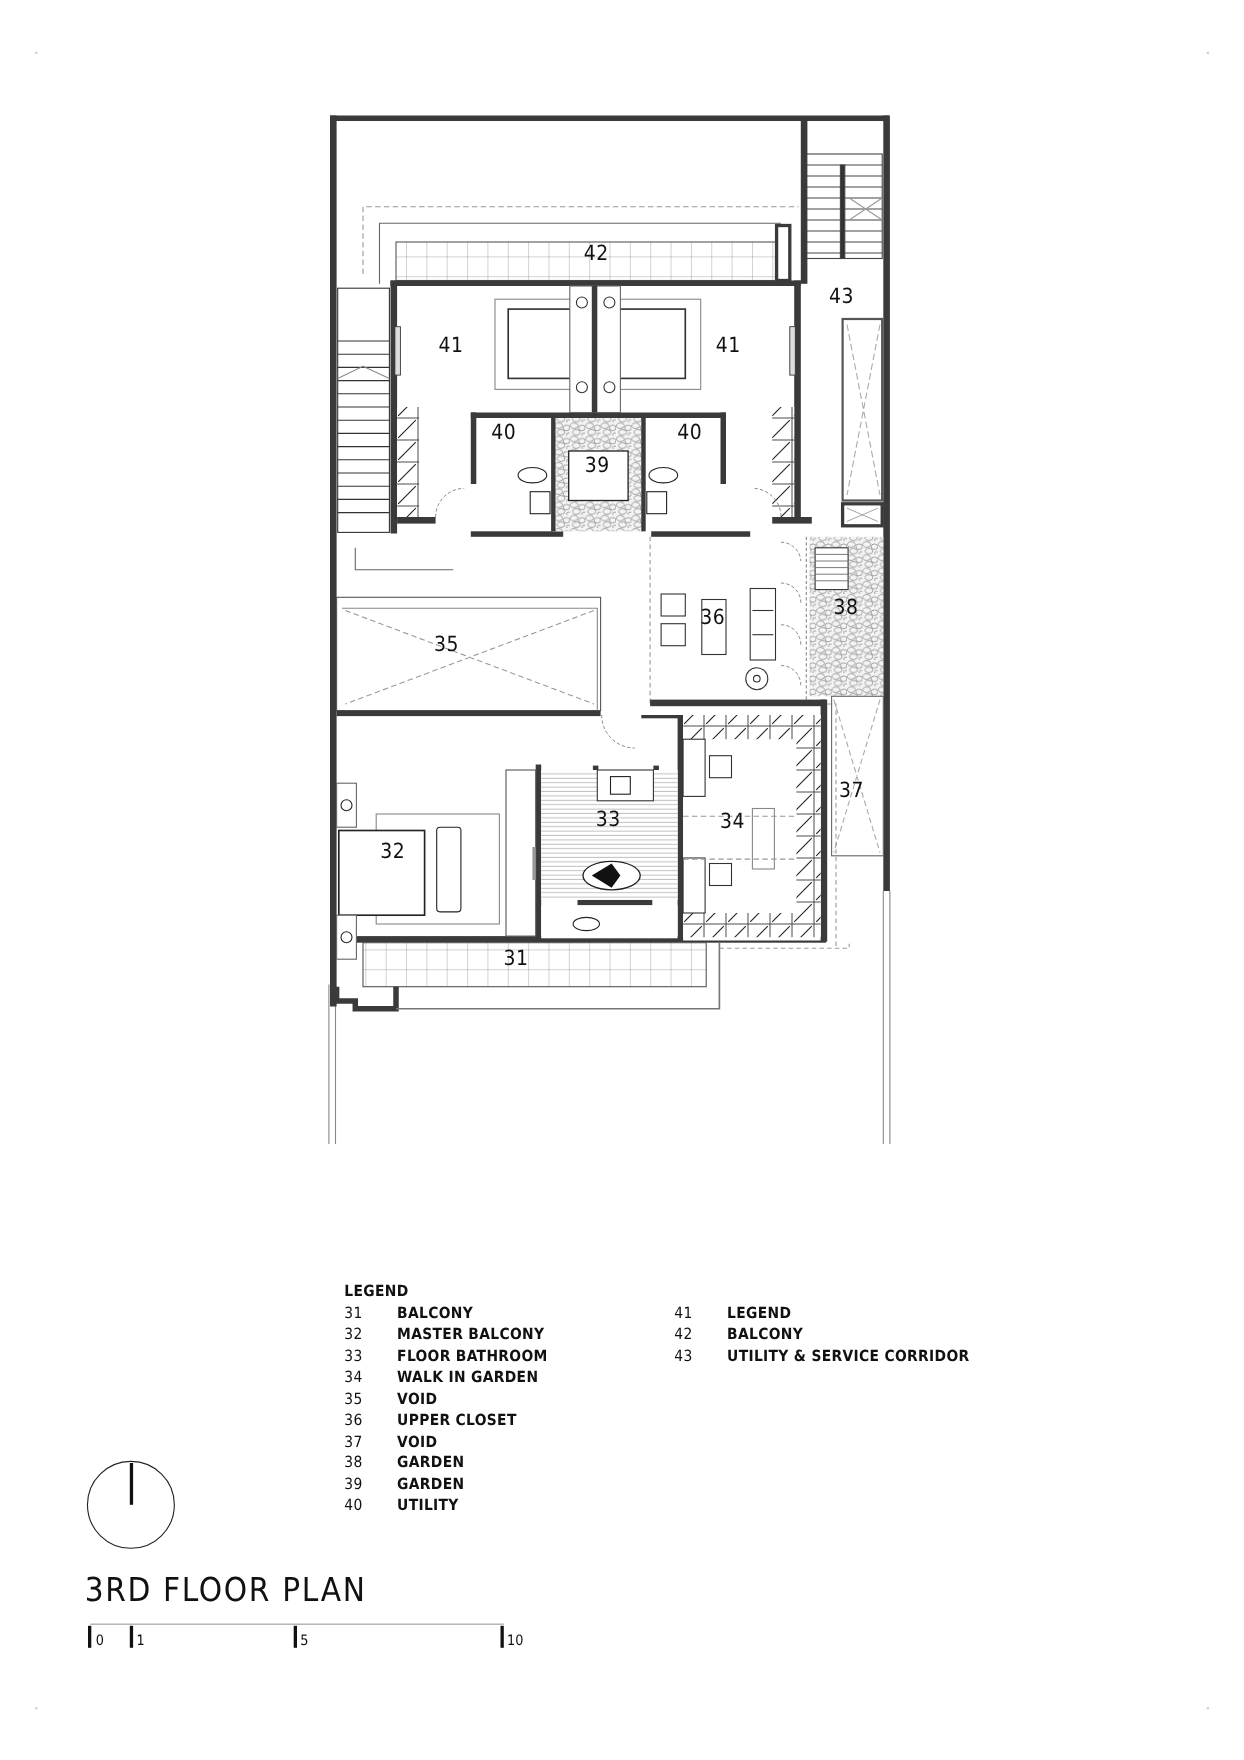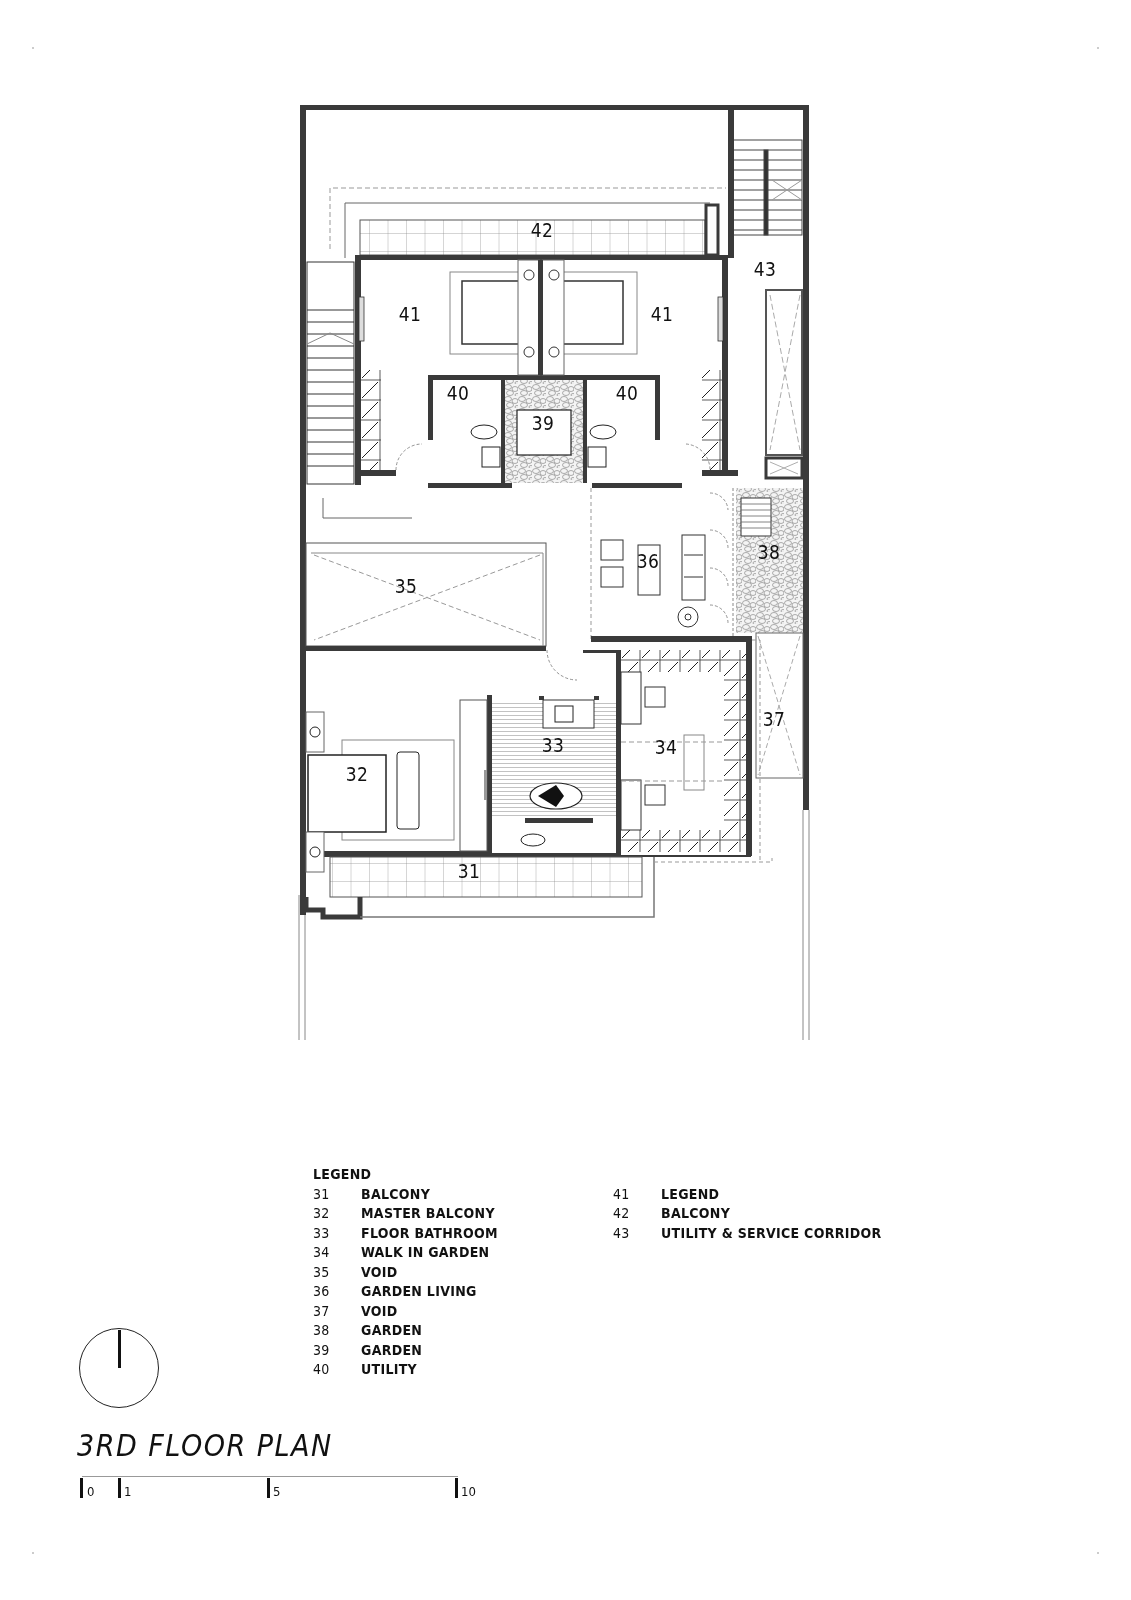--- a/index.html
+++ b/index.html
@@ -10,21 +10,21 @@
                 transform:translate(-50%,-50%); letter-spacing:0.5px; white-space:nowrap; }
   .legend { position:absolute; left:313px; top:1165px; font-size:14px; line-height:19.5px; letter-spacing:0.3px; }
   .legend-title { display:block;font-weight:bold; }
   .legend-col { position:absolute; top:19.5px; }
   .legend-row { display:flex; height:19.5px; }
   .legend-num { width:48px; }
   .legend-text { white-space:nowrap;font-weight:bold; }
   .compass { position:absolute; left:79px; top:1328px; width:80px; height:80px;
              border:1.3px solid #222; border-radius:50%; box-sizing:border-box; }
   .compass-needle { position:absolute; left:38px; top:1px; width:3px; height:38px; background:#111; }
-  .title { position:absolute; left:77px; top:1428px; font-size:30px; letter-spacing:1.5px; white-space:nowrap;font-style:italic; }
+  .title { position:absolute; left:77px; top:1428px; font-size:30px; letter-spacing:1.5px; white-space:nowrap; }
   .scalebar { position:absolute; left:82px; top:1476px; width:376px; height:1px; background:#999; }
   .tick { position:absolute; top:1478px; height:20px; width:3px; background:#111; }
   .tick-label { position:absolute; top:1484px; font-size:13px; }
   .crop { position:absolute; width:2px; height:2px; background:#ccc; }
 </style>
 </head>
 <body>
 
 <svg class="plan" width="1131" height="1600" viewBox="0 0 1131 1600">
   <defs>
@@ -283,21 +283,21 @@
     <div class="legend-row">
         <span class="legend-num">34</span>
         <span class="legend-text">WALK IN GARDEN</span>
       </div>
     <div class="legend-row">
         <span class="legend-num">35</span>
         <span class="legend-text">VOID</span>
       </div>
     <div class="legend-row">
         <span class="legend-num">36</span>
-        <span class="legend-text">GARDEN LIVING</span>
+        <span class="legend-text">UPPER CLOSET</span>
       </div>
     <div class="legend-row">
         <span class="legend-num">37</span>
         <span class="legend-text">VOID</span>
       </div>
     <div class="legend-row">
         <span class="legend-num">38</span>
         <span class="legend-text">GARDEN</span>
       </div>
     <div class="legend-row">

